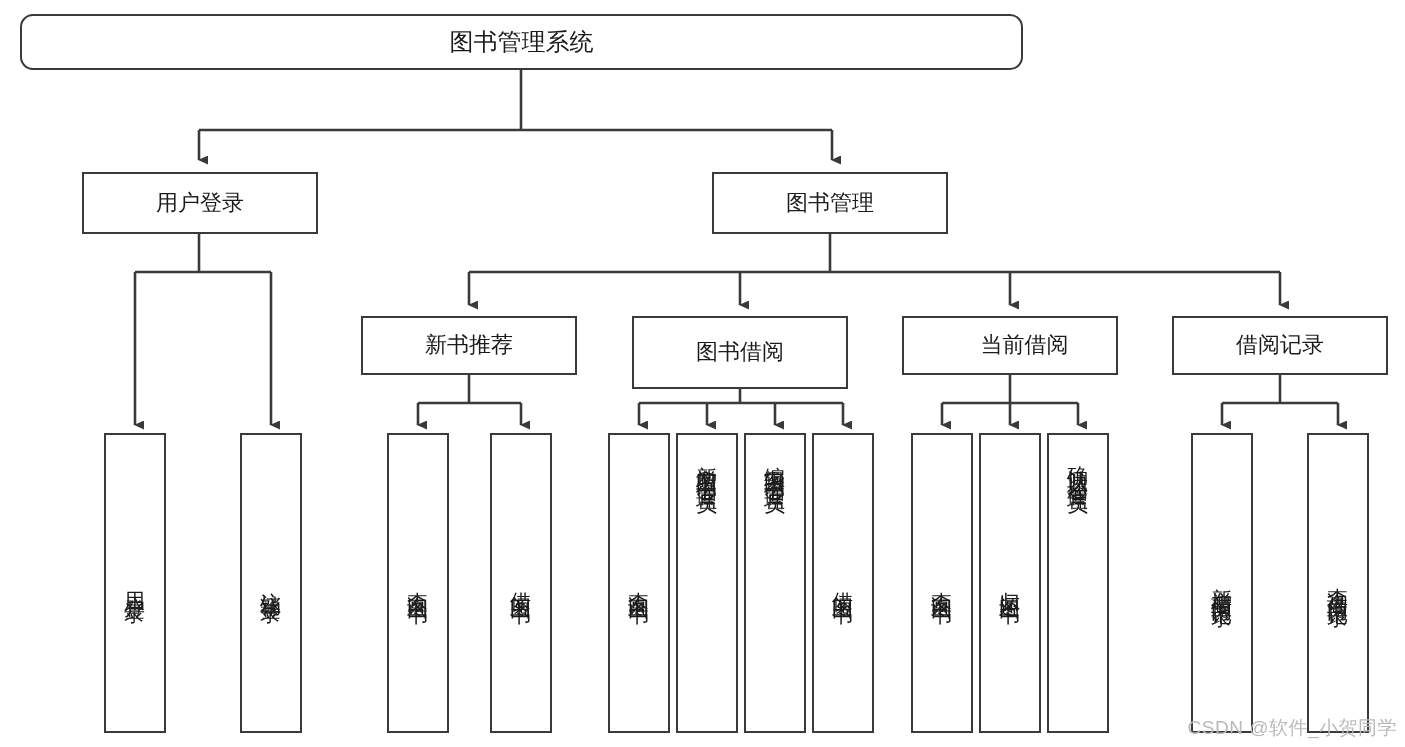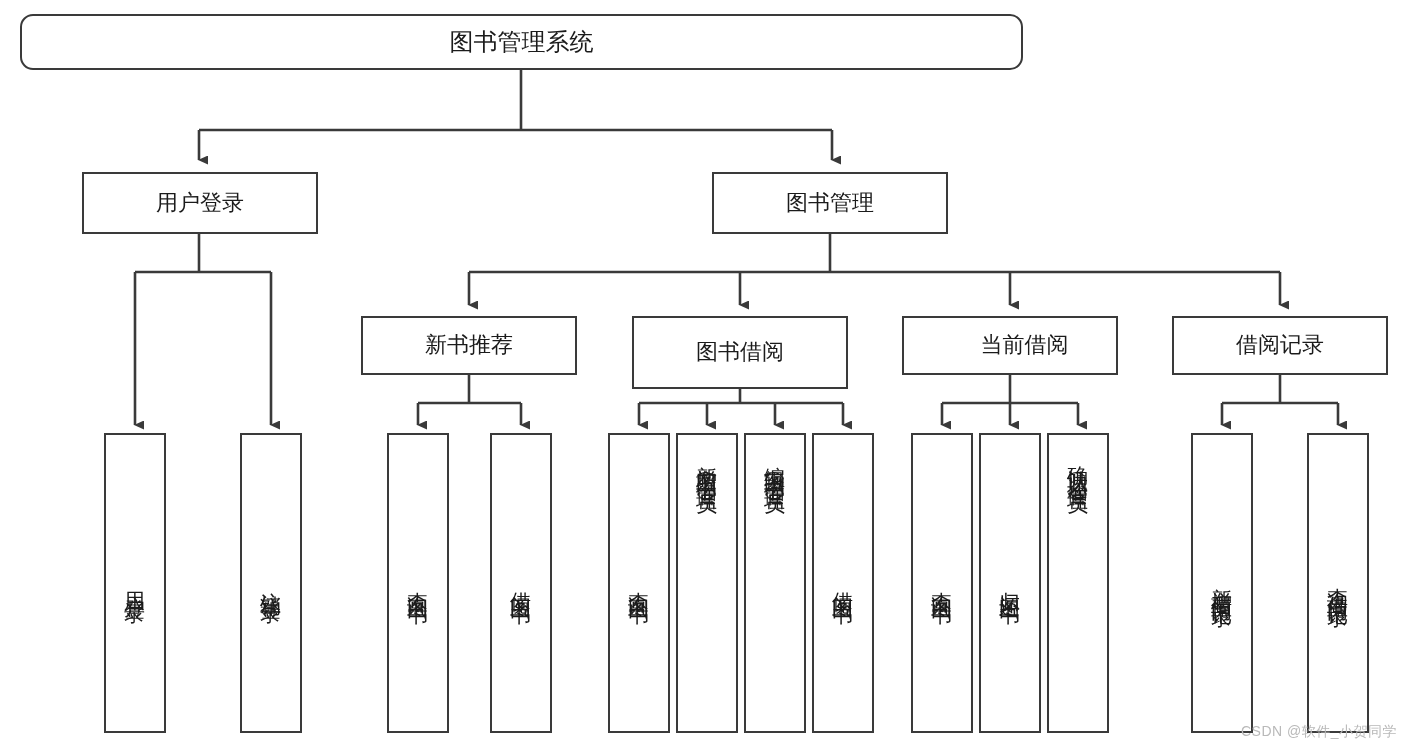--- a/index.html
+++ b/index.html
@@ -43,21 +43,21 @@
     letter-spacing:4px;
     line-height:1;
     white-space:nowrap;
   }
   .node.vert.mid{align-items:center;padding-top:0;}
 
   #watermark{
     position:absolute;
     right:8px;
     bottom:6px;
-    font-size:14px;
+    font-size:19px;
     color:#b9b9b9;
     z-index:5;
     white-space:nowrap;
     letter-spacing:0.5px;
   }
 </style>
 </head>
 <body>
 
 <div id="canvas">

